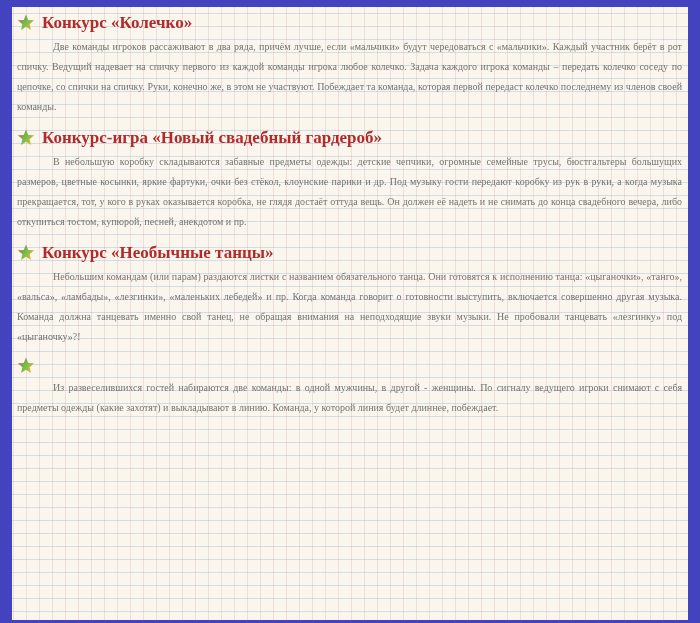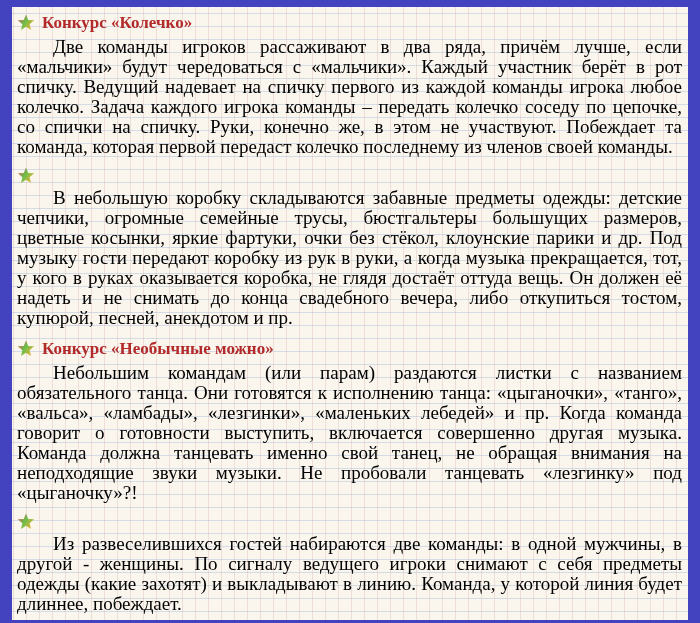--- a/index.html
+++ b/index.html
@@ -39,23 +39,23 @@
   }
   .star {
     display: inline-flex;
     width: 18px;
     height: 18px;
     flex: 0 0 18px;
   }
   .star svg { width: 18px; height: 18px; }
   .body-text {
     margin: 0 0 10px 0;
-    font-size: 19px;
+    font-size: 10px;
     line-height: 20px;
-    color: #000000;
+    color: #737373;
     text-align: justify;
     text-indent: 36px;
   }
   .konkurs-section:last-child .body-text { margin-bottom: 16px; }
 </style>
 </head>
 <body>
 
 <svg width="0" height="0" style="position:absolute" aria-hidden="true">
   <defs>
@@ -84,32 +84,33 @@
   <section class="konkurs-section">
   </section>
 
   <section class="konkurs-section">
     <h2 class="heading">
       <span class="star">
         <svg viewBox="0 0 20 20">
             <polygon fill="url(#starGrad)" points="10,0.5 12.47,6.6 19,7.06 13.99,11.3 15.58,17.69 10,14.2 4.42,17.69 6.01,11.3 0.97,7.06 7.53,6.6"></polygon>
           </svg>
       </span>
+      <span>Конкурс-игра «Новый свадебный гардероб»</span>
     </h2>
     <p class="body-text">В небольшую коробку складываются забавные предметы одежды: детские чепчики, огромные семейные трусы, бюстгальтеры большущих размеров, цветные косынки, яркие фартуки, очки без стёкол, клоунские парики и др. Под музыку гости передают коробку из рук в руки, а когда музыка прекращается, тот, у кого в руках оказывается коробка, не глядя достаёт оттуда вещь. Он должен её надеть и не снимать до конца свадебного вечера, либо откупиться тостом, купюрой, песней, анекдотом и пр.</p>
   </section>
 
   <section class="konkurs-section">
     <h2 class="heading">
       <span class="star">
         <svg viewBox="0 0 20 20">
             <polygon fill="url(#starGrad)" points="10,0.5 12.47,6.6 19,7.06 13.99,11.3 15.58,17.69 10,14.2 4.42,17.69 6.01,11.3 0.97,7.06 7.53,6.6"></polygon>
           </svg>
       </span>
-      <span>Конкурс «Необычные можно»</span>
+      <span>Конкурс «Необычные танцы»</span>
     </h2>
     <p class="body-text">Небольшим командам (или парам) раздаются листки с названием обязательного танца. Они готовятся к исполнению танца: «цыганочки», «танго», «вальса», «ламбады», «лезгинки», «маленьких лебедей» и пр. Когда команда говорит о готовности выступить, включается совершенно другая музыка. Команда должна танцевать именно свой танец, не обращая внимания на неподходящие звуки музыки. Не пробовали танцевать «лезгинку» под «цыганочку»?!</p>
   </section>
 
   <section class="konkurs-section">
     <h2 class="heading">
       <span class="star">
         <svg viewBox="0 0 20 20">
             <polygon fill="url(#starGrad)" points="10,0.5 12.47,6.6 19,7.06 13.99,11.3 15.58,17.69 10,14.2 4.42,17.69 6.01,11.3 0.97,7.06 7.53,6.6"></polygon>
           </svg>

